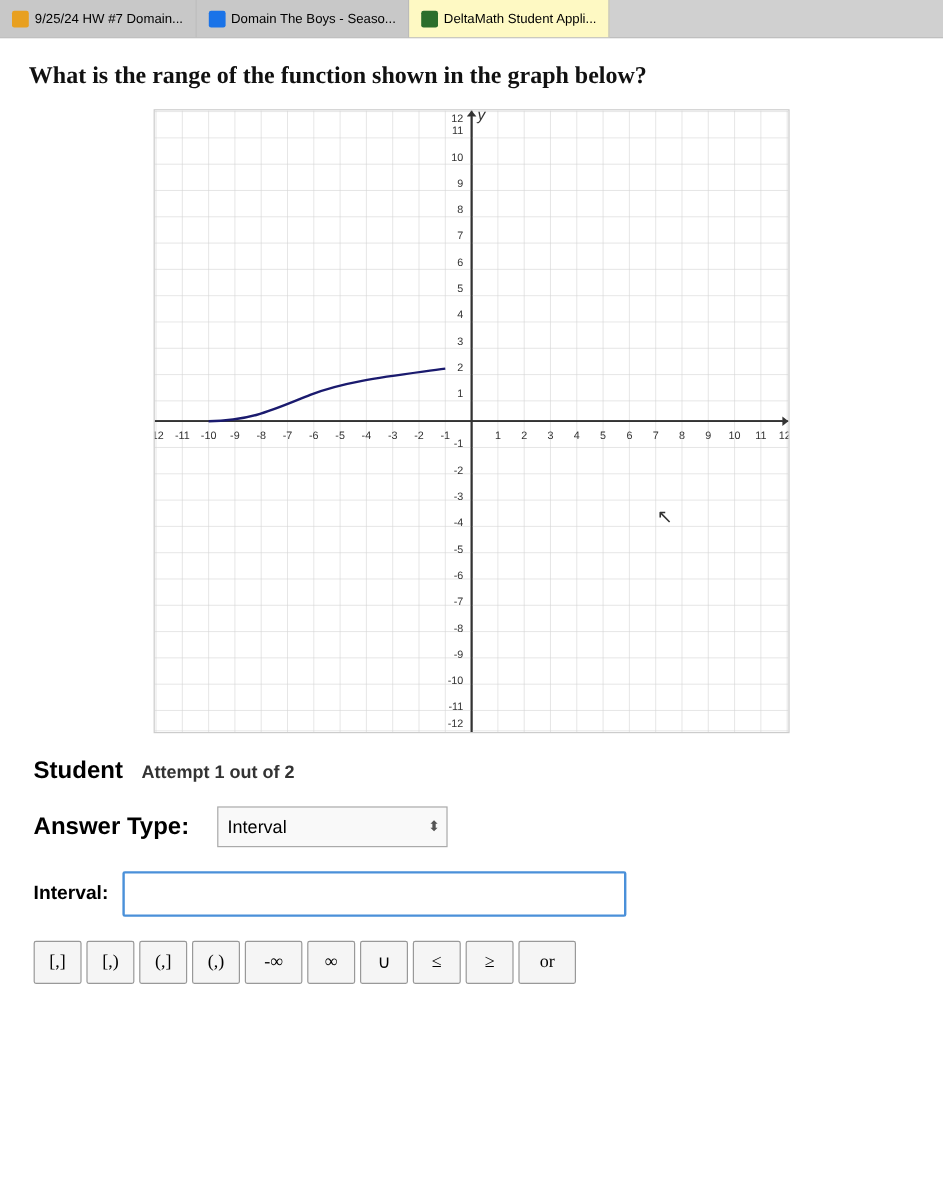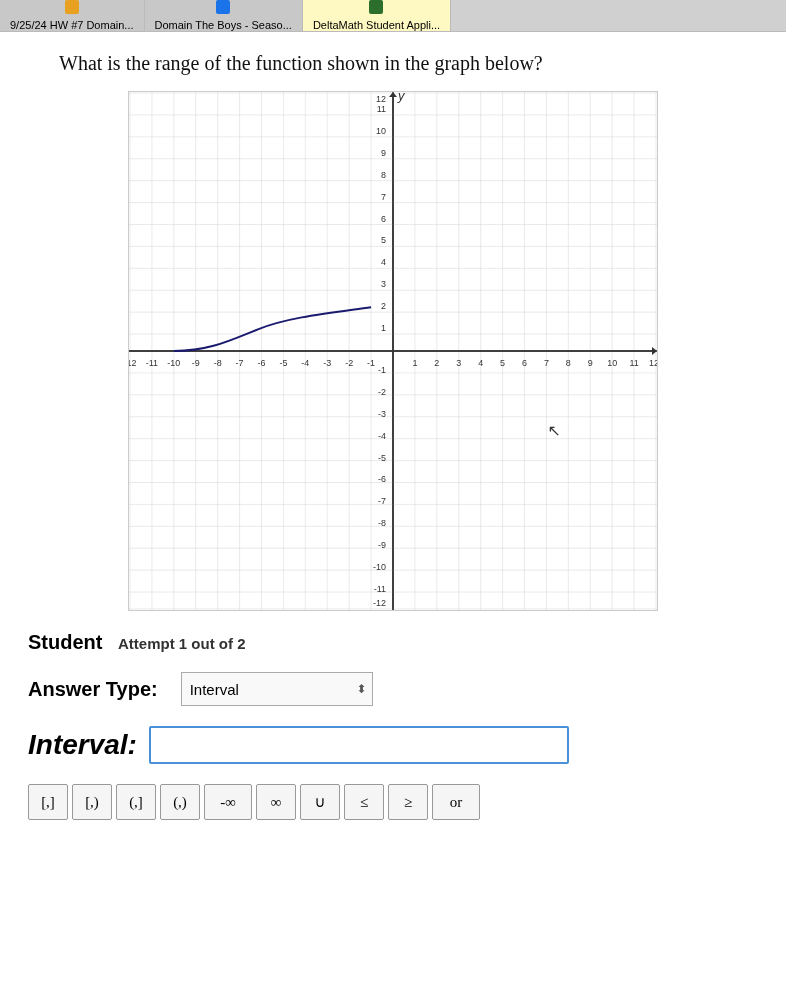--- a/index.html
+++ b/index.html
@@ -24,21 +24,20 @@
       align-items: center;
       padding: 0 10px;
       font-size: 11px;
       font-family: Arial, sans-serif;
       border-right: 1px solid #bbb;
       background: #c8c8c8;
       gap: 5px;
       max-width: 200px;
       overflow: hidden;
       white-space: nowrap;
-      flex-direction: column;
     }
     .tab.active {
       background: #fef9c3;
     }
     .tab-icon {
       width: 14px;
       height: 14px;
       border-radius: 2px;
       flex-shrink: 0;
     }
@@ -46,25 +45,24 @@
     
     .main-content {
       background: #fff;
       margin: 0;
       padding: 20px 24px 24px 24px;
       min-height: 965px;
     }
 
     .question-title {
       font-size: 20px;
-      font-weight: normal;
+      font-weight: bold;
       font-family: Georgia, serif;
       margin-bottom: 16px;
       color: #111;
-      margin-left: 35px;
     }
 
     
     .graph-container {
       display: flex;
       justify-content: center;
       margin-bottom: 20px;
     }
 
     
@@ -131,24 +129,23 @@
     }
 
     .interval-row {
       display: flex;
       align-items: center;
       margin-bottom: 20px;
       gap: 12px;
     }
 
     .interval-label {
-      font-size: 28px;
-      font-weight: bold;
-      font-family: Arial, sans-serif;
-      font-style: italic;
+      font-size: 16px;
+      font-weight: bold;
+      font-family: Arial, sans-serif;
     }
 
     .interval-input {
       flex: 1;
       max-width: 420px;
       height: 38px;
       border: 2px solid #4a90d9;
       border-radius: 2px;
       font-size: 16px;
       padding: 0 8px;

